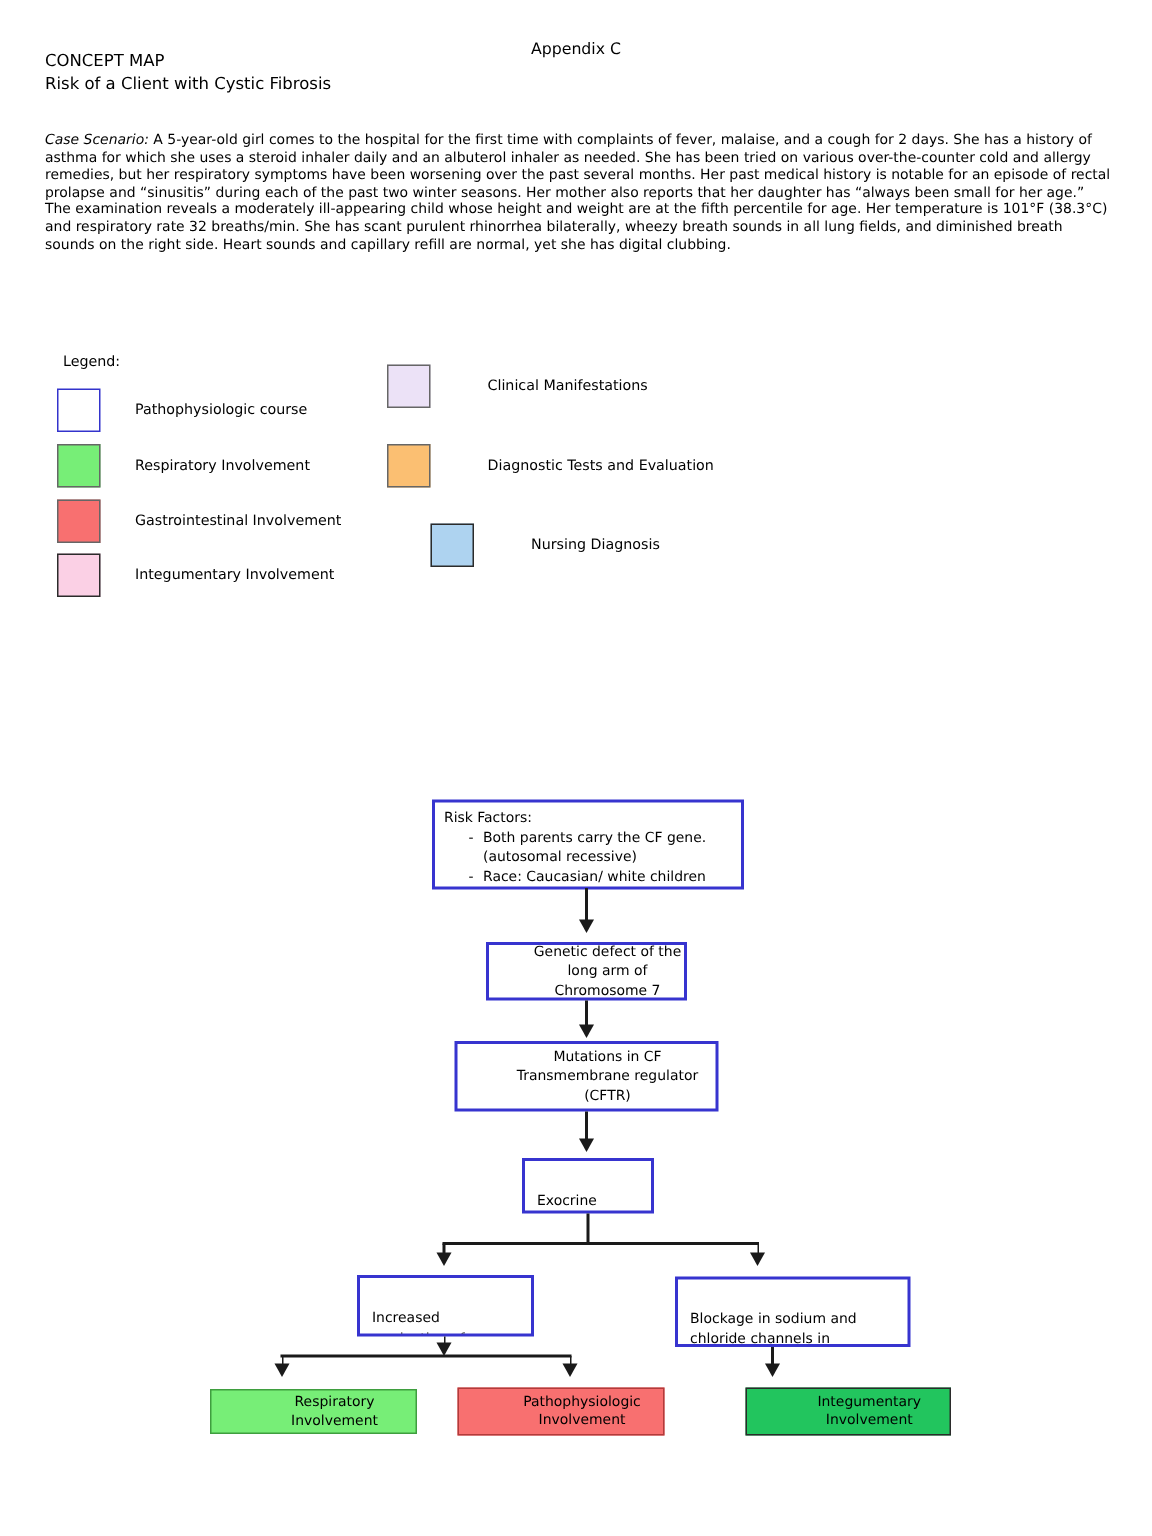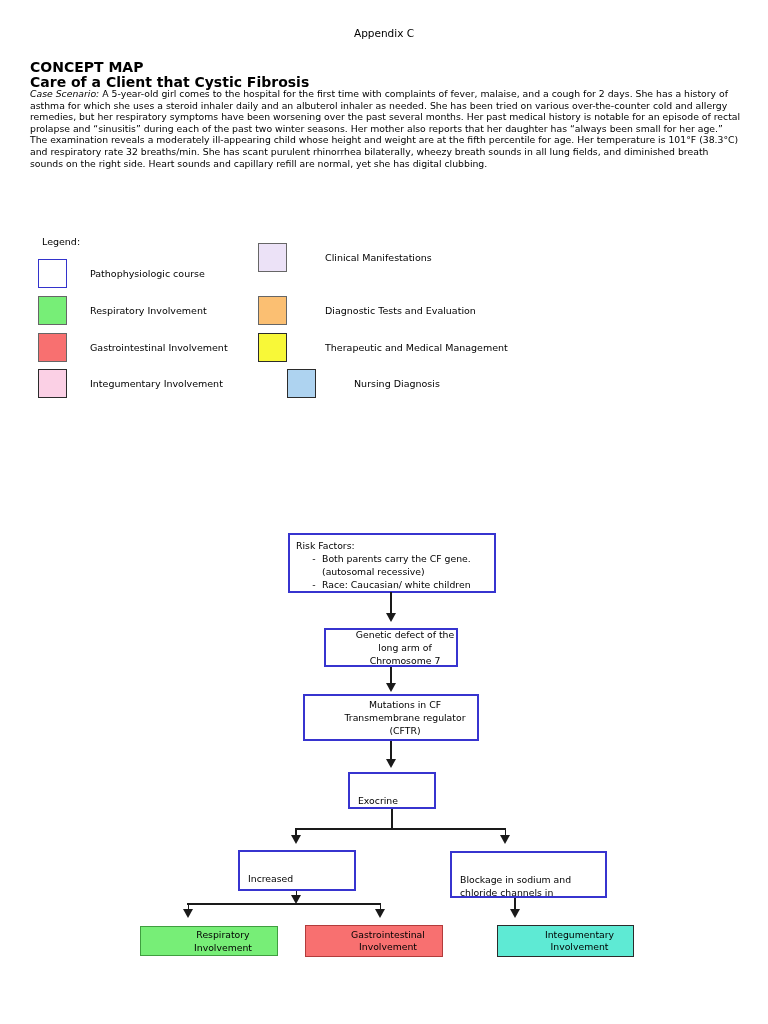--- a/index.html
+++ b/index.html
@@ -1,21 +1,21 @@
 <!DOCTYPE html>
 <html><head>
 <meta charset="utf-8">
 <style>
   html,body{margin:0;padding:0;background:#fff;}
   .page{
     position:relative;width:768px;height:1024px;background:#ffffff;
     font-family:"DejaVu Sans","Liberation Sans",sans-serif;color:#000;overflow:hidden;
   }
   .appendix{position:absolute;top:27px;left:0;width:768px;text-align:center;font-size:10.5px;}
-  .titles{position:absolute;left:30px;top:60px;font-size:14px;font-weight:bold;line-height:15px;}
+  .titles{position:absolute;left:30px;top:33px;font-size:11px;font-weight:normal;line-height:15px;}
   .case{position:absolute;left:30px;top:88px;width:712px;font-size:9.3px;line-height:11.6px;margin:0;}
   .case-label{font-style:italic;}
   .legend-heading{position:absolute;left:30px;top:236px;font-size:9.5px;padding-left:12px;}
   .litem{position:absolute;display:flex;align-items:center;height:30px;}
   .swatch{display:inline-block;width:27px;height:27px;border:1.5px solid #666;background:#fff;flex:0 0 auto;}
   .col-l .swatch{margin-right:23px;}
   .col-r .swatch{margin-right:38px;}
   .llabel{font-size:9.5px;white-space:nowrap;}
   .fbox{
     position:absolute;box-sizing:border-box;border:2px solid #3734cf;background:#fff;
@@ -33,21 +33,21 @@
 </style>
 </head>
 <body>
 
 <div class="page">
 
   <div class="appendix">Appendix C</div>
 
   <div class="titles">
     <div>CONCEPT MAP</div>
-    <div>Care of a Client that Cystic Fibrosis</div>
+    <div>Risk of a Client with Cystic Fibrosis</div>
   </div>
 
   <p class="case"><span class="case-label">Case Scenario:</span><span> A 5-year-old girl comes to the hospital for the first time with complaints of fever, malaise, and a cough for 2 days. She has a history of asthma for which she uses a steroid inhaler daily and an albuterol inhaler as needed. She has been tried on various over-the-counter cold and allergy remedies, but her respiratory symptoms have been worsening over the past several months. Her past medical history is notable for an episode of rectal prolapse and “sinusitis” during each of the past two winter seasons. Her mother also reports that her daughter has “always been small for her age.” The examination reveals a moderately ill-appearing child whose height and weight are at the fifth percentile for age. Her temperature is 101°F (38.3°C) and respiratory rate 32 breaths/min. She has scant purulent rhinorrhea bilaterally, wheezy breath sounds in all lung fields, and diminished breath sounds on the right side. Heart sounds and capillary refill are normal, yet she has digital clubbing.</span></p>
 
   <div class="legend-heading">Legend:</div>
 
   <div class="litem col-l" style="left:38px;top:258px;">
     <span class="swatch" style="background-color: rgb(255, 255, 255); border-color: rgb(51, 51, 204);"></span>
     <span class="llabel">Pathophysiologic course</span>
   </div>
@@ -65,25 +65,21 @@
   </div>
 
   <div class="litem col-r" style="left:258px;top:242px;">
     <span class="swatch" style="background-color: rgb(236, 226, 247); border-color: rgb(102, 102, 102);"></span>
     <span class="llabel">Clinical Manifestations</span>
   </div>
   <div class="litem col-r" style="left:258px;top:295px;">
     <span class="swatch" style="background-color: rgb(251, 191, 114); border-color: rgb(102, 102, 102);"></span>
     <span class="llabel">Diagnostic Tests and Evaluation</span>
   </div>
-  <div class="litem col-r" style="left:258px;top:332px;">
-    <span class="swatch" style="background-color: rgb(248, 248, 56); border-color: rgb(43, 43, 43);"></span>
-    <span class="llabel">Therapeutic and Medical Management</span>
-  </div>
-  <div class="litem col-r" style="left:258px;top:368px;padding-left:29px;">
+  <div class="litem col-r" style="left:258px;top:348px;padding-left:29px;">
     <span class="swatch" style="background-color: rgb(174, 211, 240); border-color: rgb(43, 43, 43);"></span>
     <span class="llabel">Nursing Diagnosis</span>
   </div>
 
   <div class="fbox riskbox" style="left: 288px; top: 533px; width: 208px; height: 60px; border-color: rgb(55, 52, 207);">
     <div>Risk Factors:</div>
     <div class="bullet">
       <span class="m">-</span>
       <span class="bt">Both parents carry the CF gene.
 (autosomal recessive)</span>
@@ -136,19 +132,19 @@
   <div class="cline" style="left:187.5px;top:904px;width:1.5px;height:6px;"></div>
   <div class="arr" style="left:182.5px;top:909px;"></div>
   <div class="cline" style="left:379.5px;top:904px;width:1.5px;height:6px;"></div>
   <div class="arr" style="left:374.5px;top:909px;"></div>
 
   <div class="cline" style="left:514px;top:898px;width:1.5px;height:12px;"></div>
   <div class="arr" style="left:509.5px;top:909px;"></div>
 
   <div class="fbox colorbox" style="left: 140px; top: 926px; width: 138px; height: 30px; background-color: rgb(119, 238, 119); border-color: rgb(63, 158, 63);">Respiratory Involvement</div>
 
-  <div class="fbox colorbox" style="left: 305px; top: 925px; width: 138px; height: 32px; line-height: 12px; background-color: rgb(248, 112, 112); border-color: rgb(178, 59, 59);">Gastrointestinal
+  <div class="fbox colorbox" style="left: 305px; top: 925px; width: 138px; height: 32px; line-height: 12px; background-color: rgb(248, 112, 112); border-color: rgb(178, 59, 59);">Pathophysiologic
 Involvement</div>
 
-  <div class="fbox colorbox" style="left: 497px; top: 925px; width: 137px; height: 32px; line-height: 12px; background-color: #5eead4; border-color: rgb(43, 43, 43);">Integumentary
+  <div class="fbox colorbox" style="left: 497px; top: 925px; width: 137px; height: 32px; line-height: 12px; background-color: #22c55e; border-color: rgb(43, 43, 43);">Integumentary
 Involvement</div>
 
 </div>
 
 </body></html>

